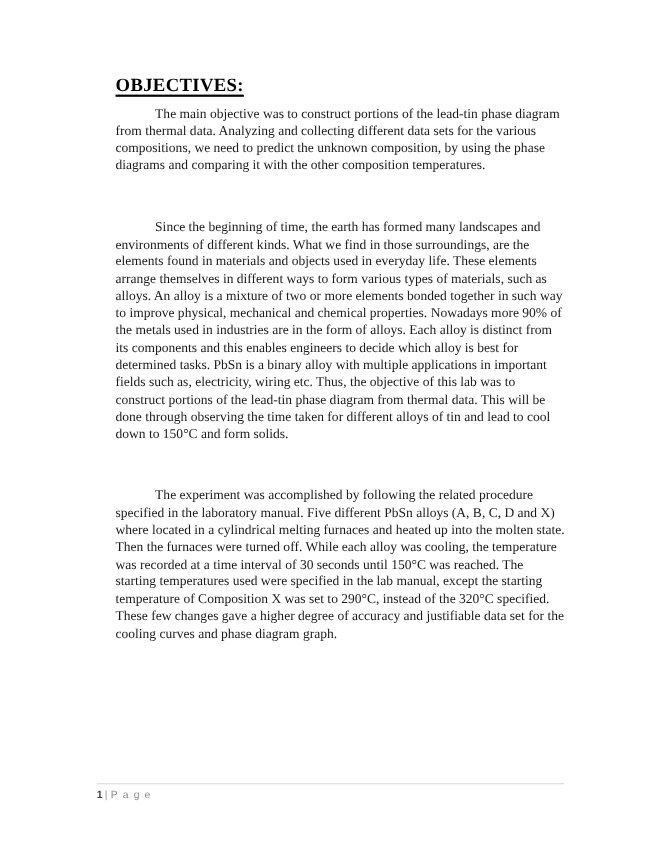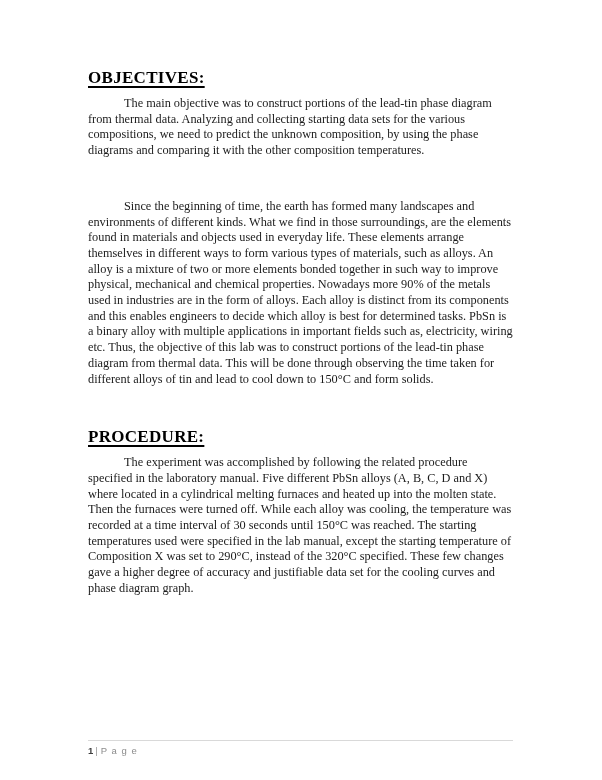--- a/index.html
+++ b/index.html
@@ -16,21 +16,21 @@
     font-family: "Liberation Serif", serif;
     color: #1b1b1b;
   }
   .content {
     position: absolute;
     left: 88px;
     top: 68px;
     width: 426px;
   }
   .doc-section {
-    margin: 0 0 40px 0;
+    margin: 0 0 40px 17px;
   }
   .section-heading {
     margin: 0 0 8px 0;
     font-family: "Liberation Serif", serif;
     font-size: 17px;
     font-weight: bold;
     color: #000000;
     line-height: 20px;
     text-decoration: underline;
     text-decoration-thickness: 2px;
@@ -42,21 +42,21 @@
     font-family: "Liberation Serif", serif;
     font-size: 12.3px;
     line-height: 15.7px;
     text-align: left;
     text-indent: 36px;
     color: #1b1b1b;
   }
   .footer {
     position: absolute;
     left: 88px;
-    top: 740px;
+    top: 712px;
     width: 425px;
     border-top: 1px solid #d9d9d9;
     padding-top: 4px;
     font-family: "Liberation Sans", sans-serif;
     font-size: 9.5px;
     color: #8c8c8c;
   }
   .footer .page-number {
     font-weight: bold;
     color: #3f3f3f;
@@ -73,29 +73,28 @@
   }
 </style>
 </head>
 <body>
 
 <div class="page">
   <div class="content">
 
     <section class="doc-section">
       <h2 class="section-heading">OBJECTIVES:</h2>
-      <p class="section-body">The main objective was to construct portions of the lead-tin phase diagram from thermal data. Analyzing and collecting starting data sets for the various compositions, we need to predict the unknown composition, by using the phase diagrams and comparing it with the other composition temperatures.</p>
+      <p class="section-body">The main objective was to construct portions of the lead-tin phase diagram from thermal data. Analyzing and collecting different data sets for the various compositions, we need to predict the unknown composition, by using the phase diagrams and comparing it with the other composition temperatures.</p>
     </section>
 
     <section class="doc-section">
       <p class="section-body">Since the beginning of time, the earth has formed many landscapes and environments of different kinds. What we find in those surroundings, are the elements found in materials and objects used in everyday life. These elements arrange themselves in different ways to form various types of materials, such as alloys. An alloy is a mixture of two or more elements bonded together in such way to improve physical, mechanical and chemical properties. Nowadays more 90% of the metals used in industries are in the form of alloys. Each alloy is distinct from its components and this enables engineers to decide which alloy is best for determined tasks. PbSn is a binary alloy with multiple applications in important fields such as, electricity, wiring etc. Thus, the objective of this lab was to construct portions of the lead-tin phase diagram from thermal data. This will be done through observing the time taken for different alloys of tin and lead to cool down to 150°C and form solids.</p>
     </section>
 
     <section class="doc-section">
-      <h2 class="section-heading">PROCEDURE:</h2>
       <p class="section-body">The experiment was accomplished by following the related procedure specified in the laboratory manual. Five different PbSn alloys (A, B, C, D and X) where located in a cylindrical melting furnaces and heated up into the molten state. Then the furnaces were turned off. While each alloy was cooling, the temperature was recorded at a time interval of 30 seconds until 150°C was reached. The starting temperatures used were specified in the lab manual, except the starting temperature of Composition X was set to 290°C, instead of the 320°C specified. These few changes gave a higher degree of accuracy and justifiable data set for the cooling curves and phase diagram graph.</p>
     </section>
 
   </div>
 
   <div class="footer">
     <span class="page-number">1</span><span class="separator">|</span><span class="page-label">P a g e</span>
   </div>
 </div>
 

